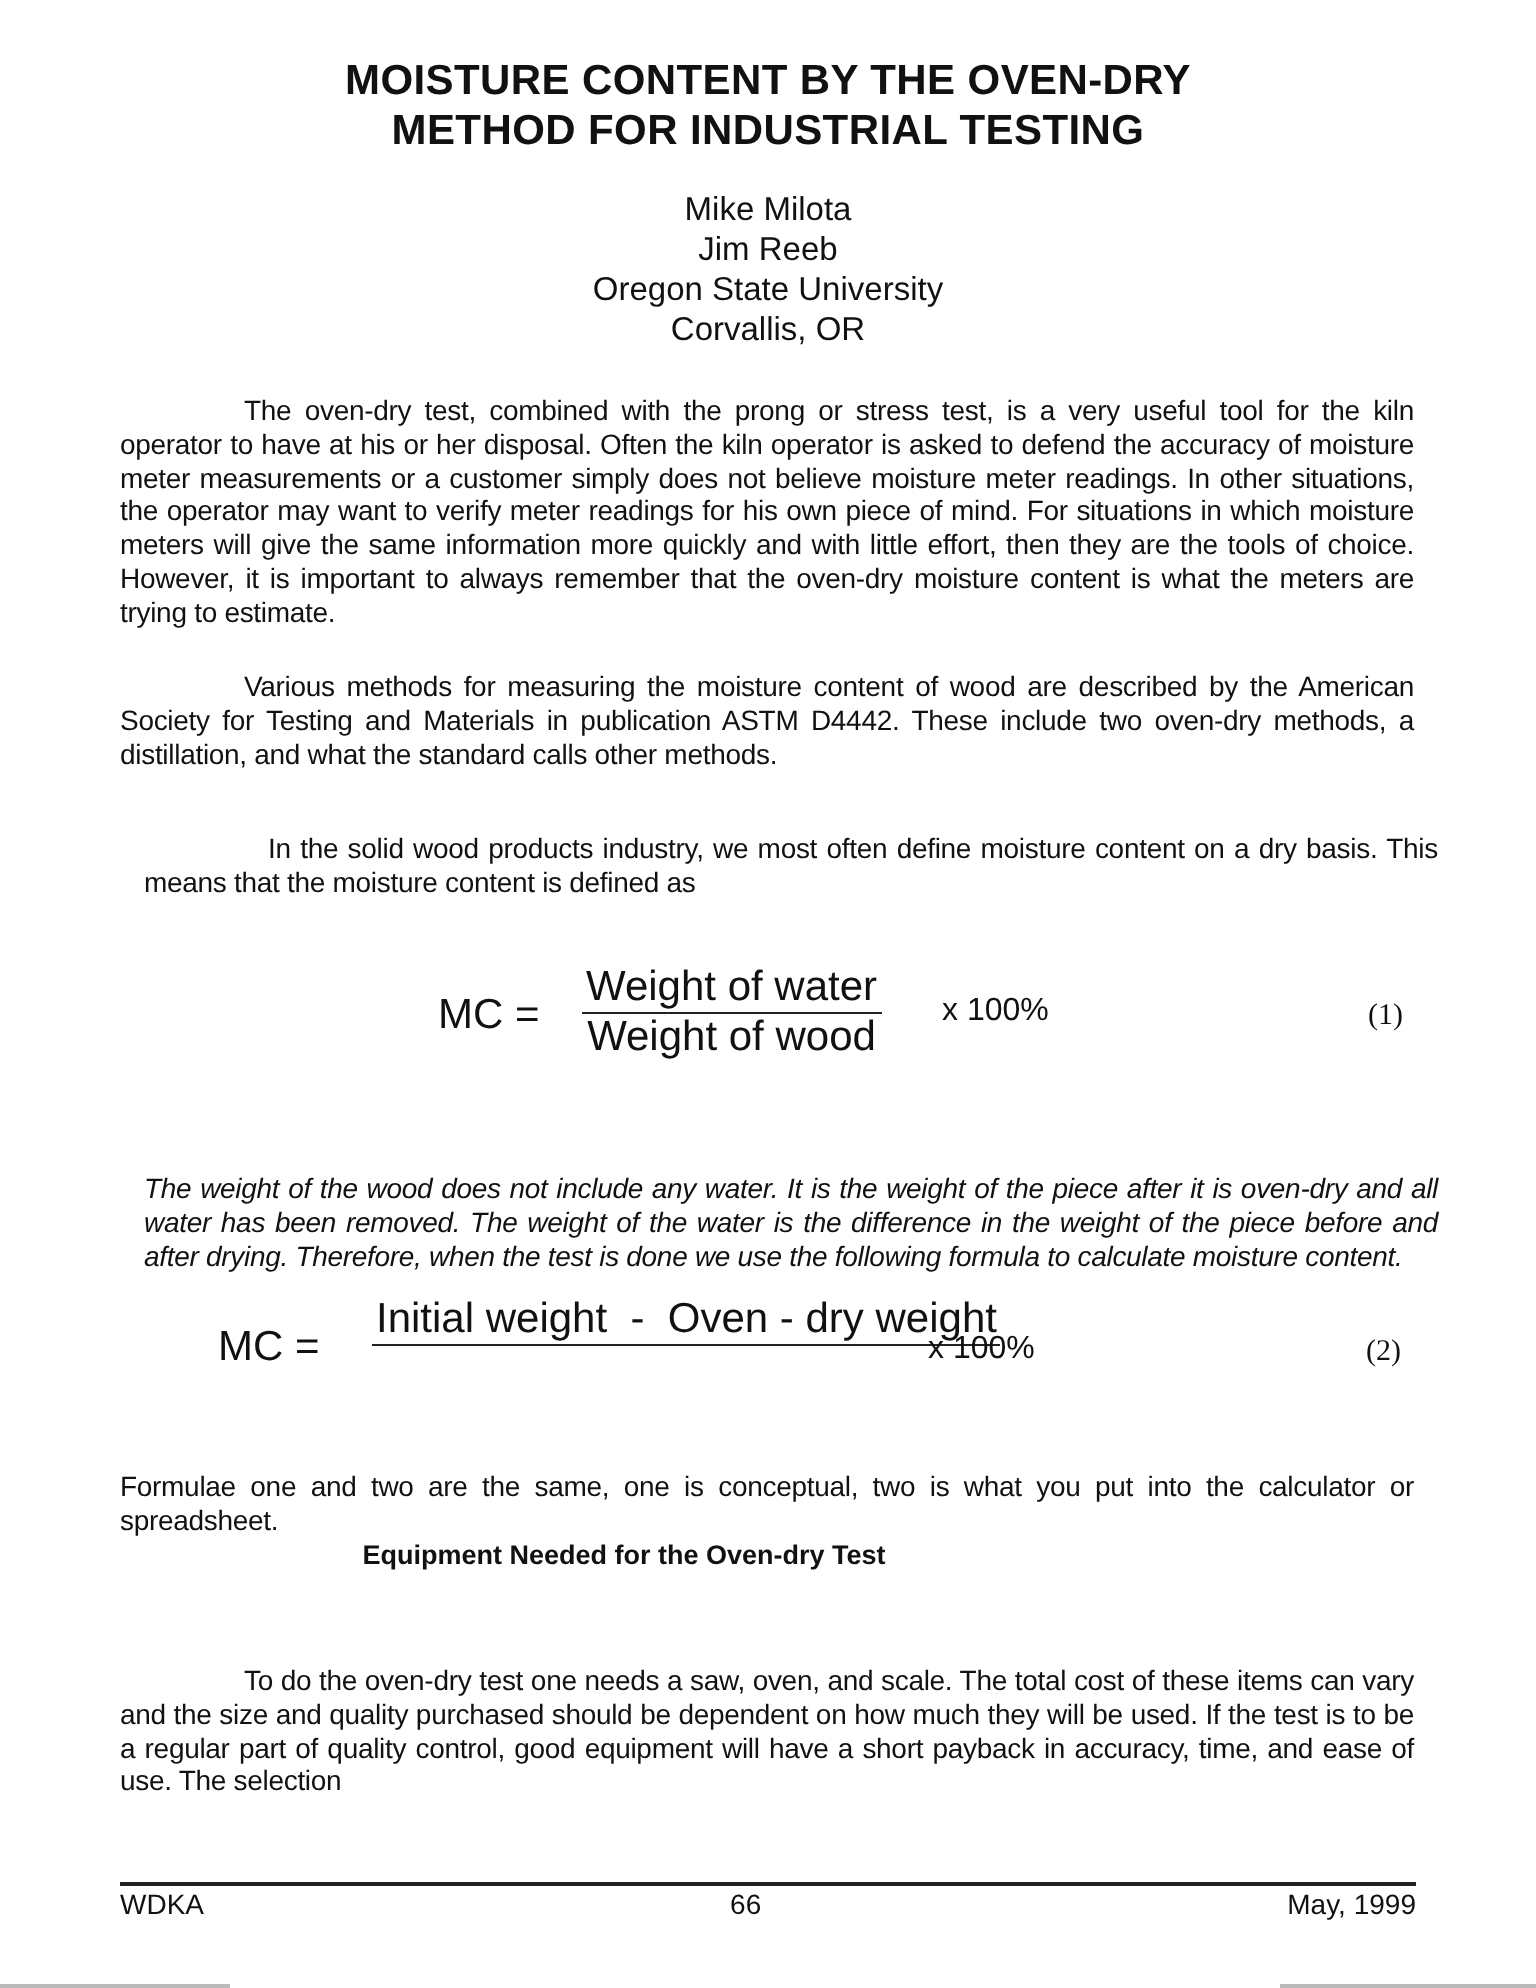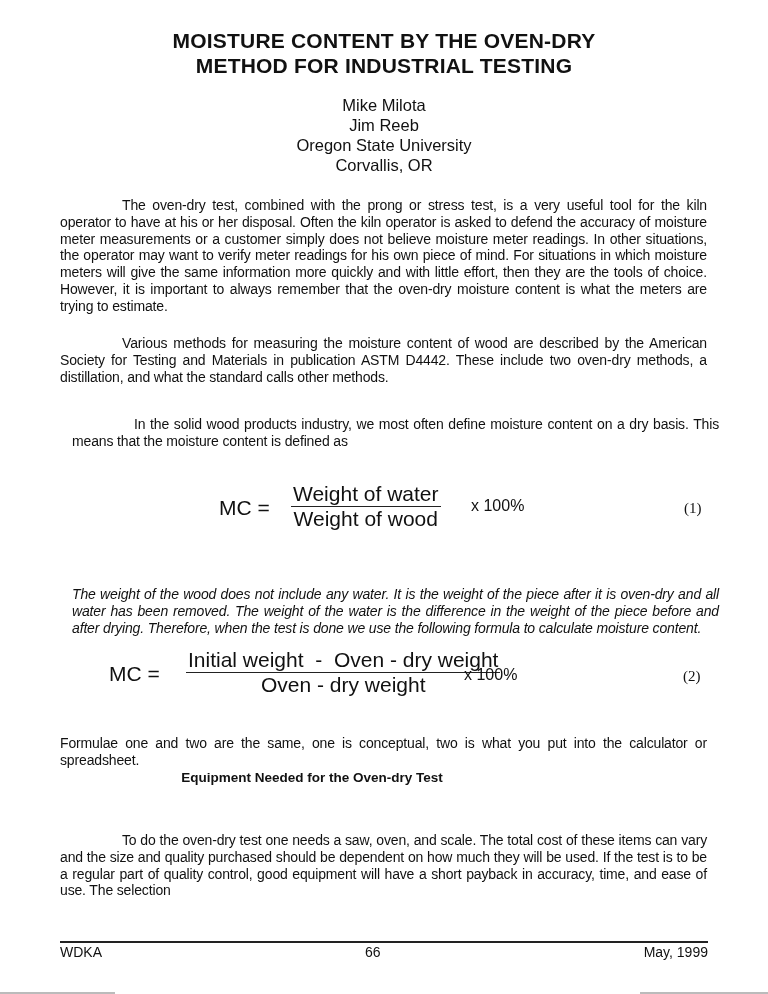--- a/index.html
+++ b/index.html
@@ -85,21 +85,20 @@
 
   <p class="para last-left" style="top:574px; margin:12px;font-style:italic;">
     <span>The weight of the wood does not include any water.  It is the weight of the piece after it is oven-dry and all water has been removed.  The weight of the water is the difference in the weight of the piece before and after drying.  Therefore, when the test is done we use the following formula to calculate moisture content.</span>
   </p>
 
   <div class="eq" style="top:648px;">
     <span class="mc" style="left:109px; top:14px;">MC =</span>
     <span class="frac" style="left:186px; top:0;">
       <span class="num" style="white-space:pre;">Initial weight  -  Oven - dry weight</span>
       <span class="bar"></span>
-      <span class="den">Oven - dry weight</span>
     </span>
     <span class="times" style="left:464px; top:18px;">x 100%</span>
     <span class="eqno" style="left:683px; top:20px;">(2)</span>
   </div>
 
   <p class="para last-left" style="top:735px; margin:0;">
     <span>Formulae one and two are the same, one is conceptual, two is what you put into the calculator or spreadsheet.</span>
   </p>
 
   <div class="heading">Equipment Needed for the Oven-dry Test</div>

